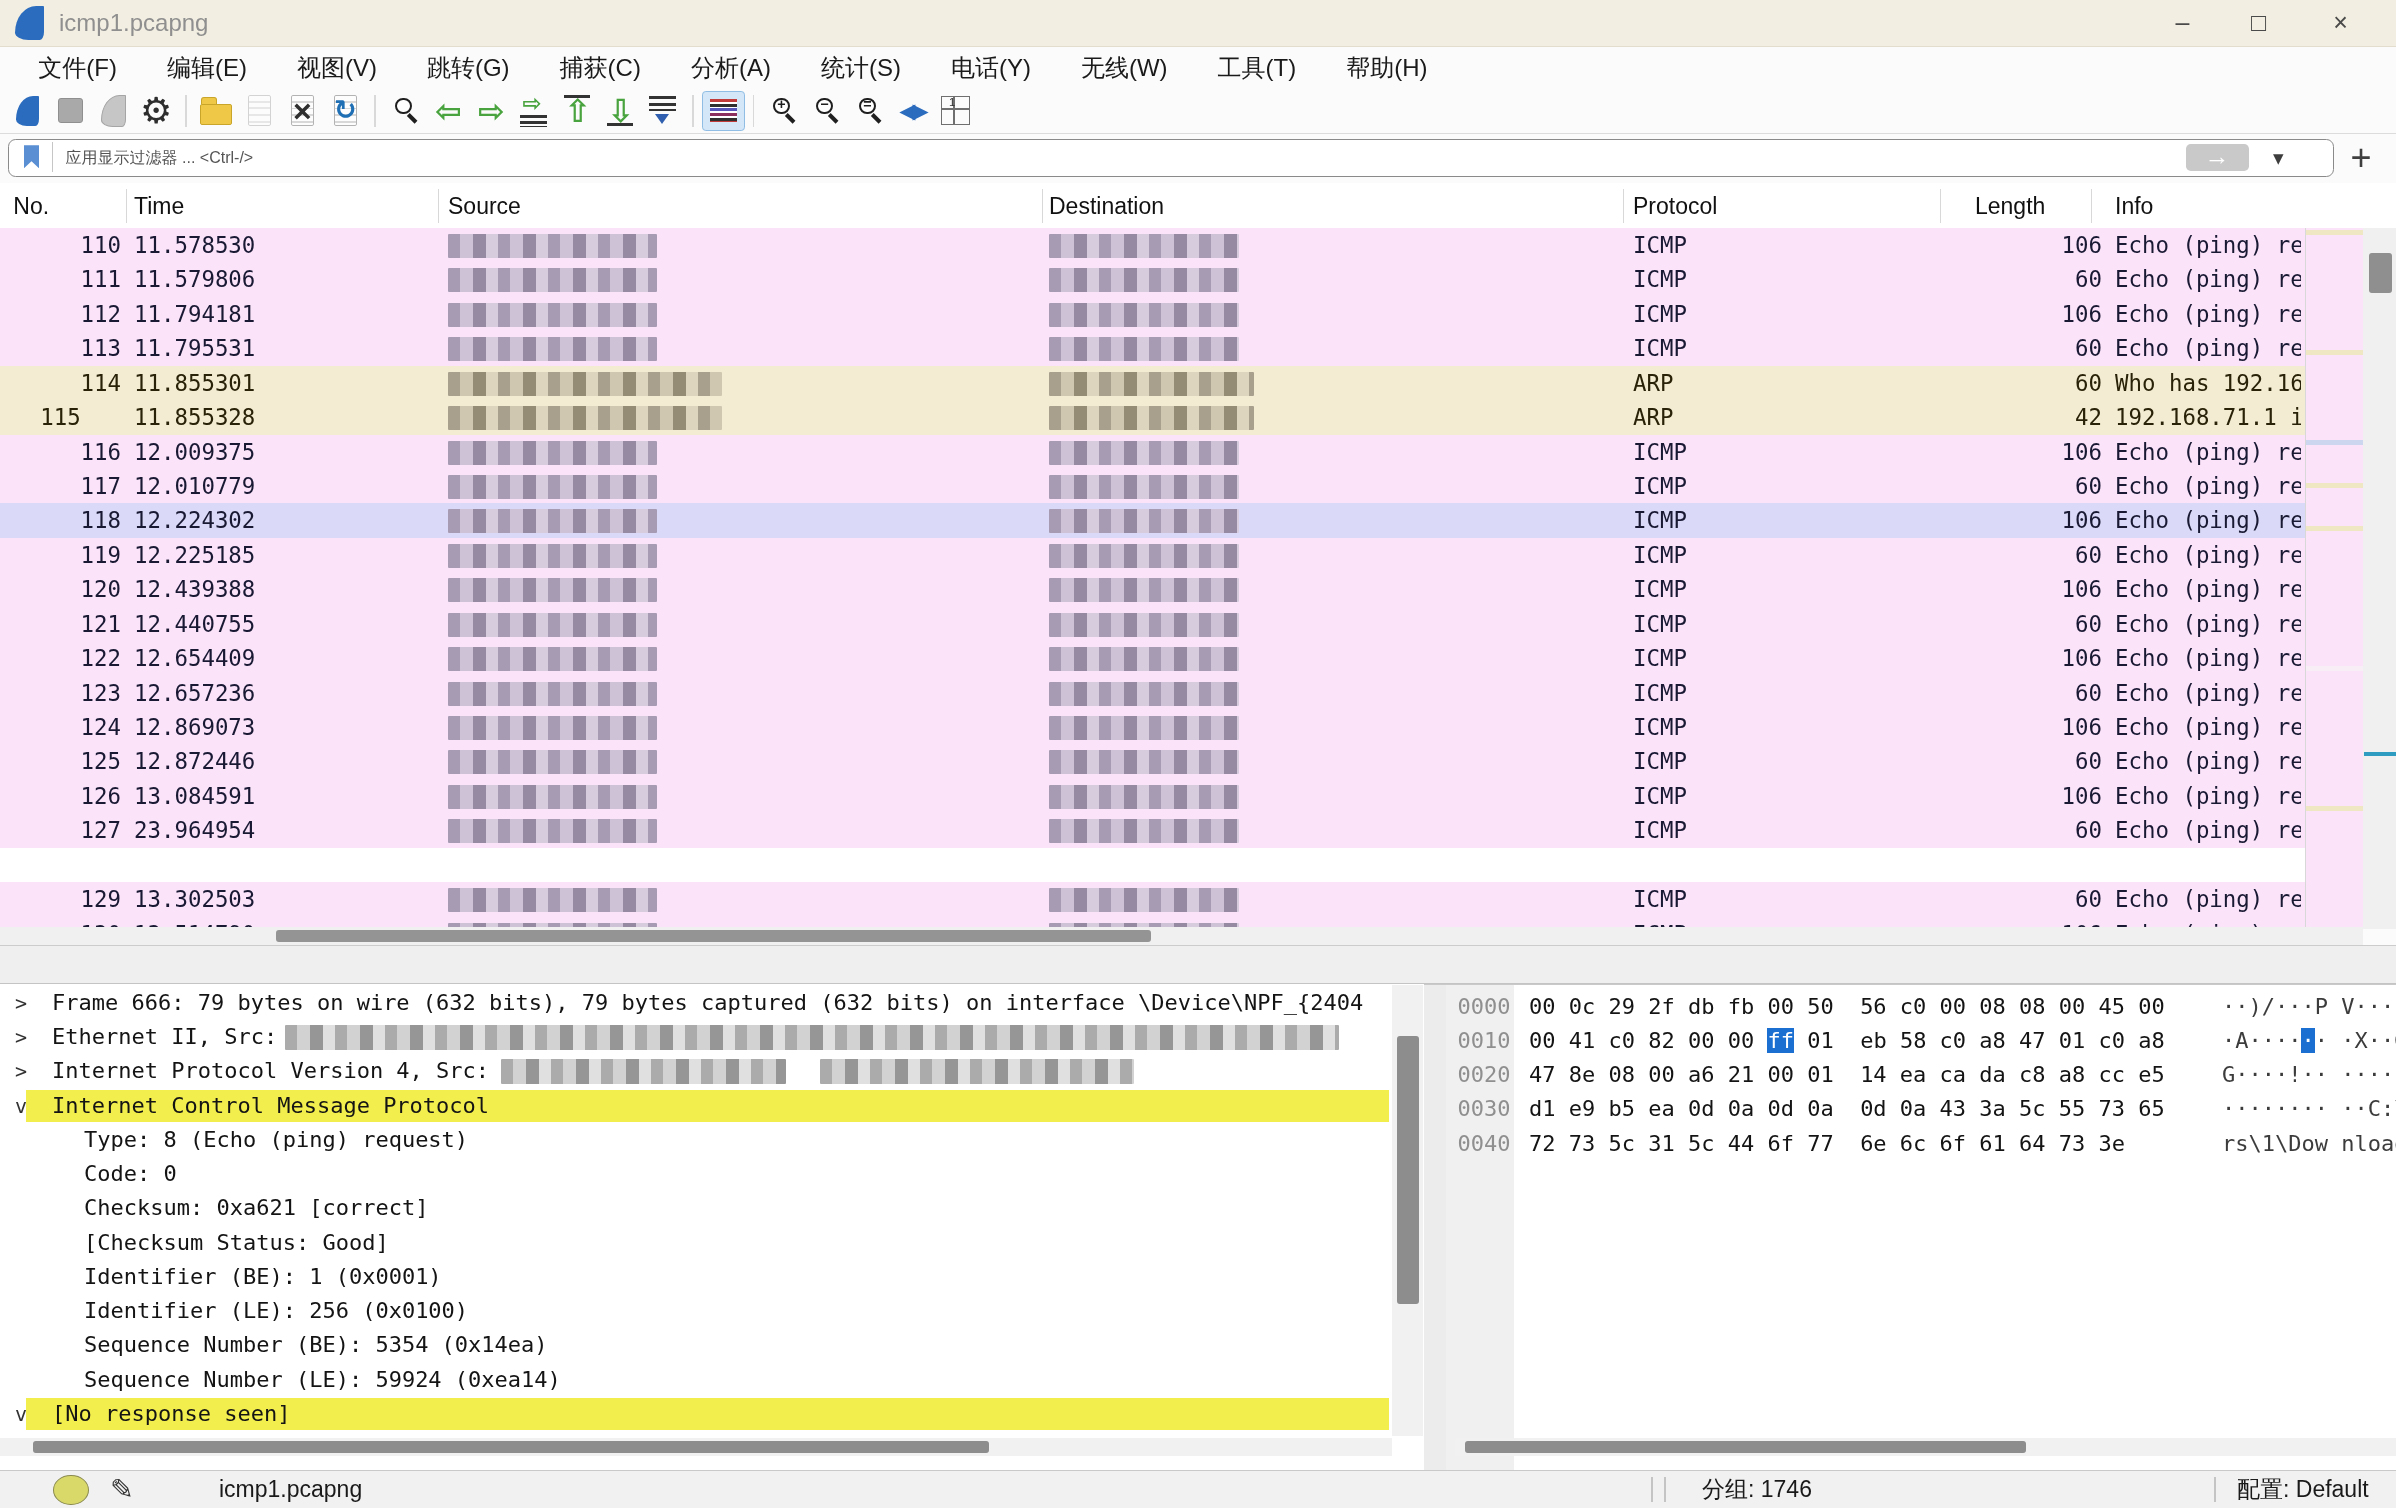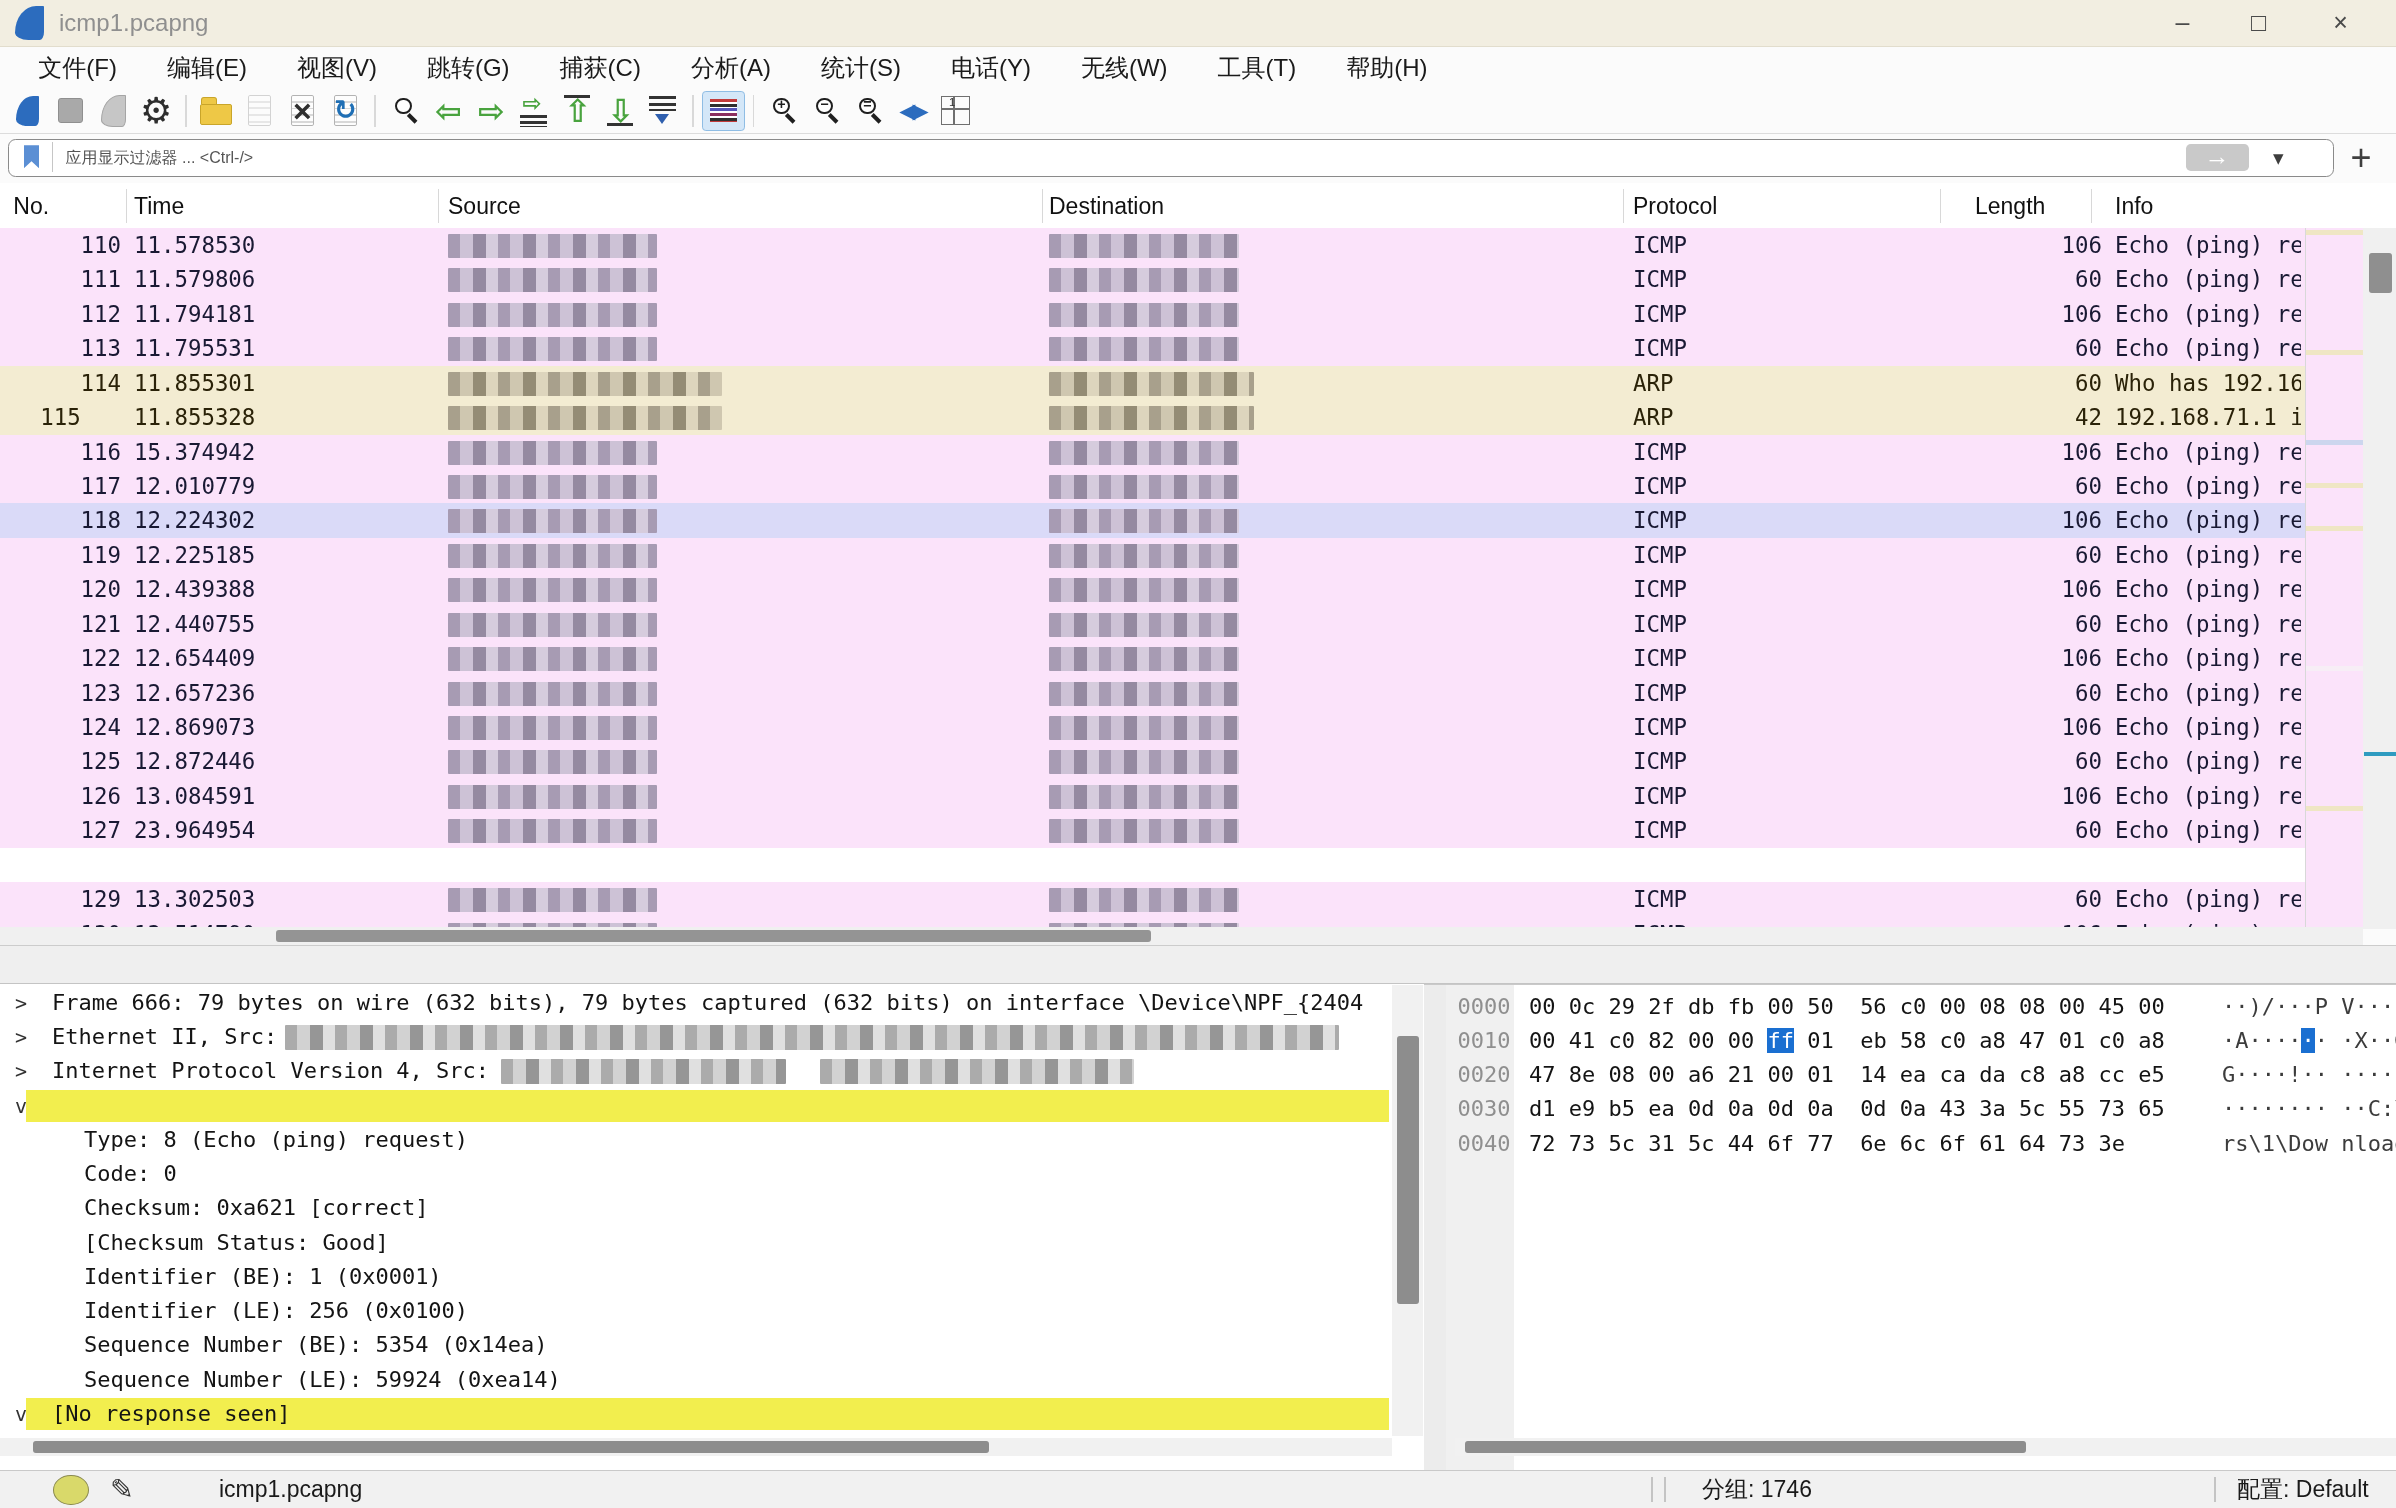--- a/index.html
+++ b/index.html
@@ -265,21 +265,21 @@
       <div class="pc" style="left: 0px; width: 121px; text-align: center;">115</div>
       <div class="pc" style="left: 134px; width: 285px; text-align: left;">11.855328</div>
       <div class="pc" style="left: 1633px; width: 190px; text-align: left;">ARP</div>
       <div class="pc" style="left: 1940px; width: 162px; text-align: right;">42</div>
       <div class="pc" style="left: 2115px; width: 186px; text-align: left;">192.168.71.1 i</div>
       <div class="blur barp" style="left: 448px; width: 274px;"></div>
       <div class="blur barp" style="left: 1049px; width: 205px;"></div>
     </div>
     <div class="prow icmp" style="top: 207px;">
       <div class="pc" style="left: 0px; width: 121px; text-align: right;">116</div>
-      <div class="pc" style="left: 134px; width: 285px; text-align: left;">15.374942</div>
+      <div class="pc" style="left: 134px; width: 285px; text-align: left;">12.009375</div>
       <div class="pc" style="left: 1633px; width: 190px; text-align: left;">ICMP</div>
       <div class="pc" style="left: 1940px; width: 162px; text-align: right;">106</div>
       <div class="pc" style="left: 2115px; width: 186px; text-align: left;">Echo (ping) re</div>
       <div class="blur bicmp" style="left: 448px; width: 209px;"></div>
       <div class="blur bicmp" style="left: 1049px; width: 190px;"></div>
     </div>
     <div class="prow icmp" style="top: 241px;">
       <div class="pc" style="left: 0px; width: 121px; text-align: right;">117</div>
       <div class="pc" style="left: 134px; width: 285px; text-align: left;">12.010779</div>
       <div class="pc" style="left: 1633px; width: 190px; text-align: left;">ICMP</div>
@@ -436,20 +436,21 @@
       <div class="dblur" style="left: 285px; width: 1054px;"></div>
     </div>
     <div class="drow" style="top: 70px;">
       <div class="exp">&gt;</div>
       <div class="dtx" style="left: 52px;">Internet Protocol Version 4, Src: </div>
       <div class="dblur" style="left: 501px; width: 285px;"></div>
       <div class="dblur" style="left: 820px; width: 314px;"></div>
     </div>
     <div class="drow hl" style="top: 105px;">
       <div class="exp">v</div>
+      <div class="dtx" style="left: 52px;">Internet Control Message Protocol</div>
     </div>
     <div class="drow" style="top: 139px;">
       <div class="dtx" style="left: 84px;">Type: 8 (Echo (ping) request)</div>
     </div>
     <div class="drow" style="top: 173px;">
       <div class="dtx" style="left: 84px;">Code: 0</div>
     </div>
     <div class="drow" style="top: 207px;">
       <div class="dtx" style="left: 84px;">Checksum: 0xa621 [correct]</div>
     </div>

